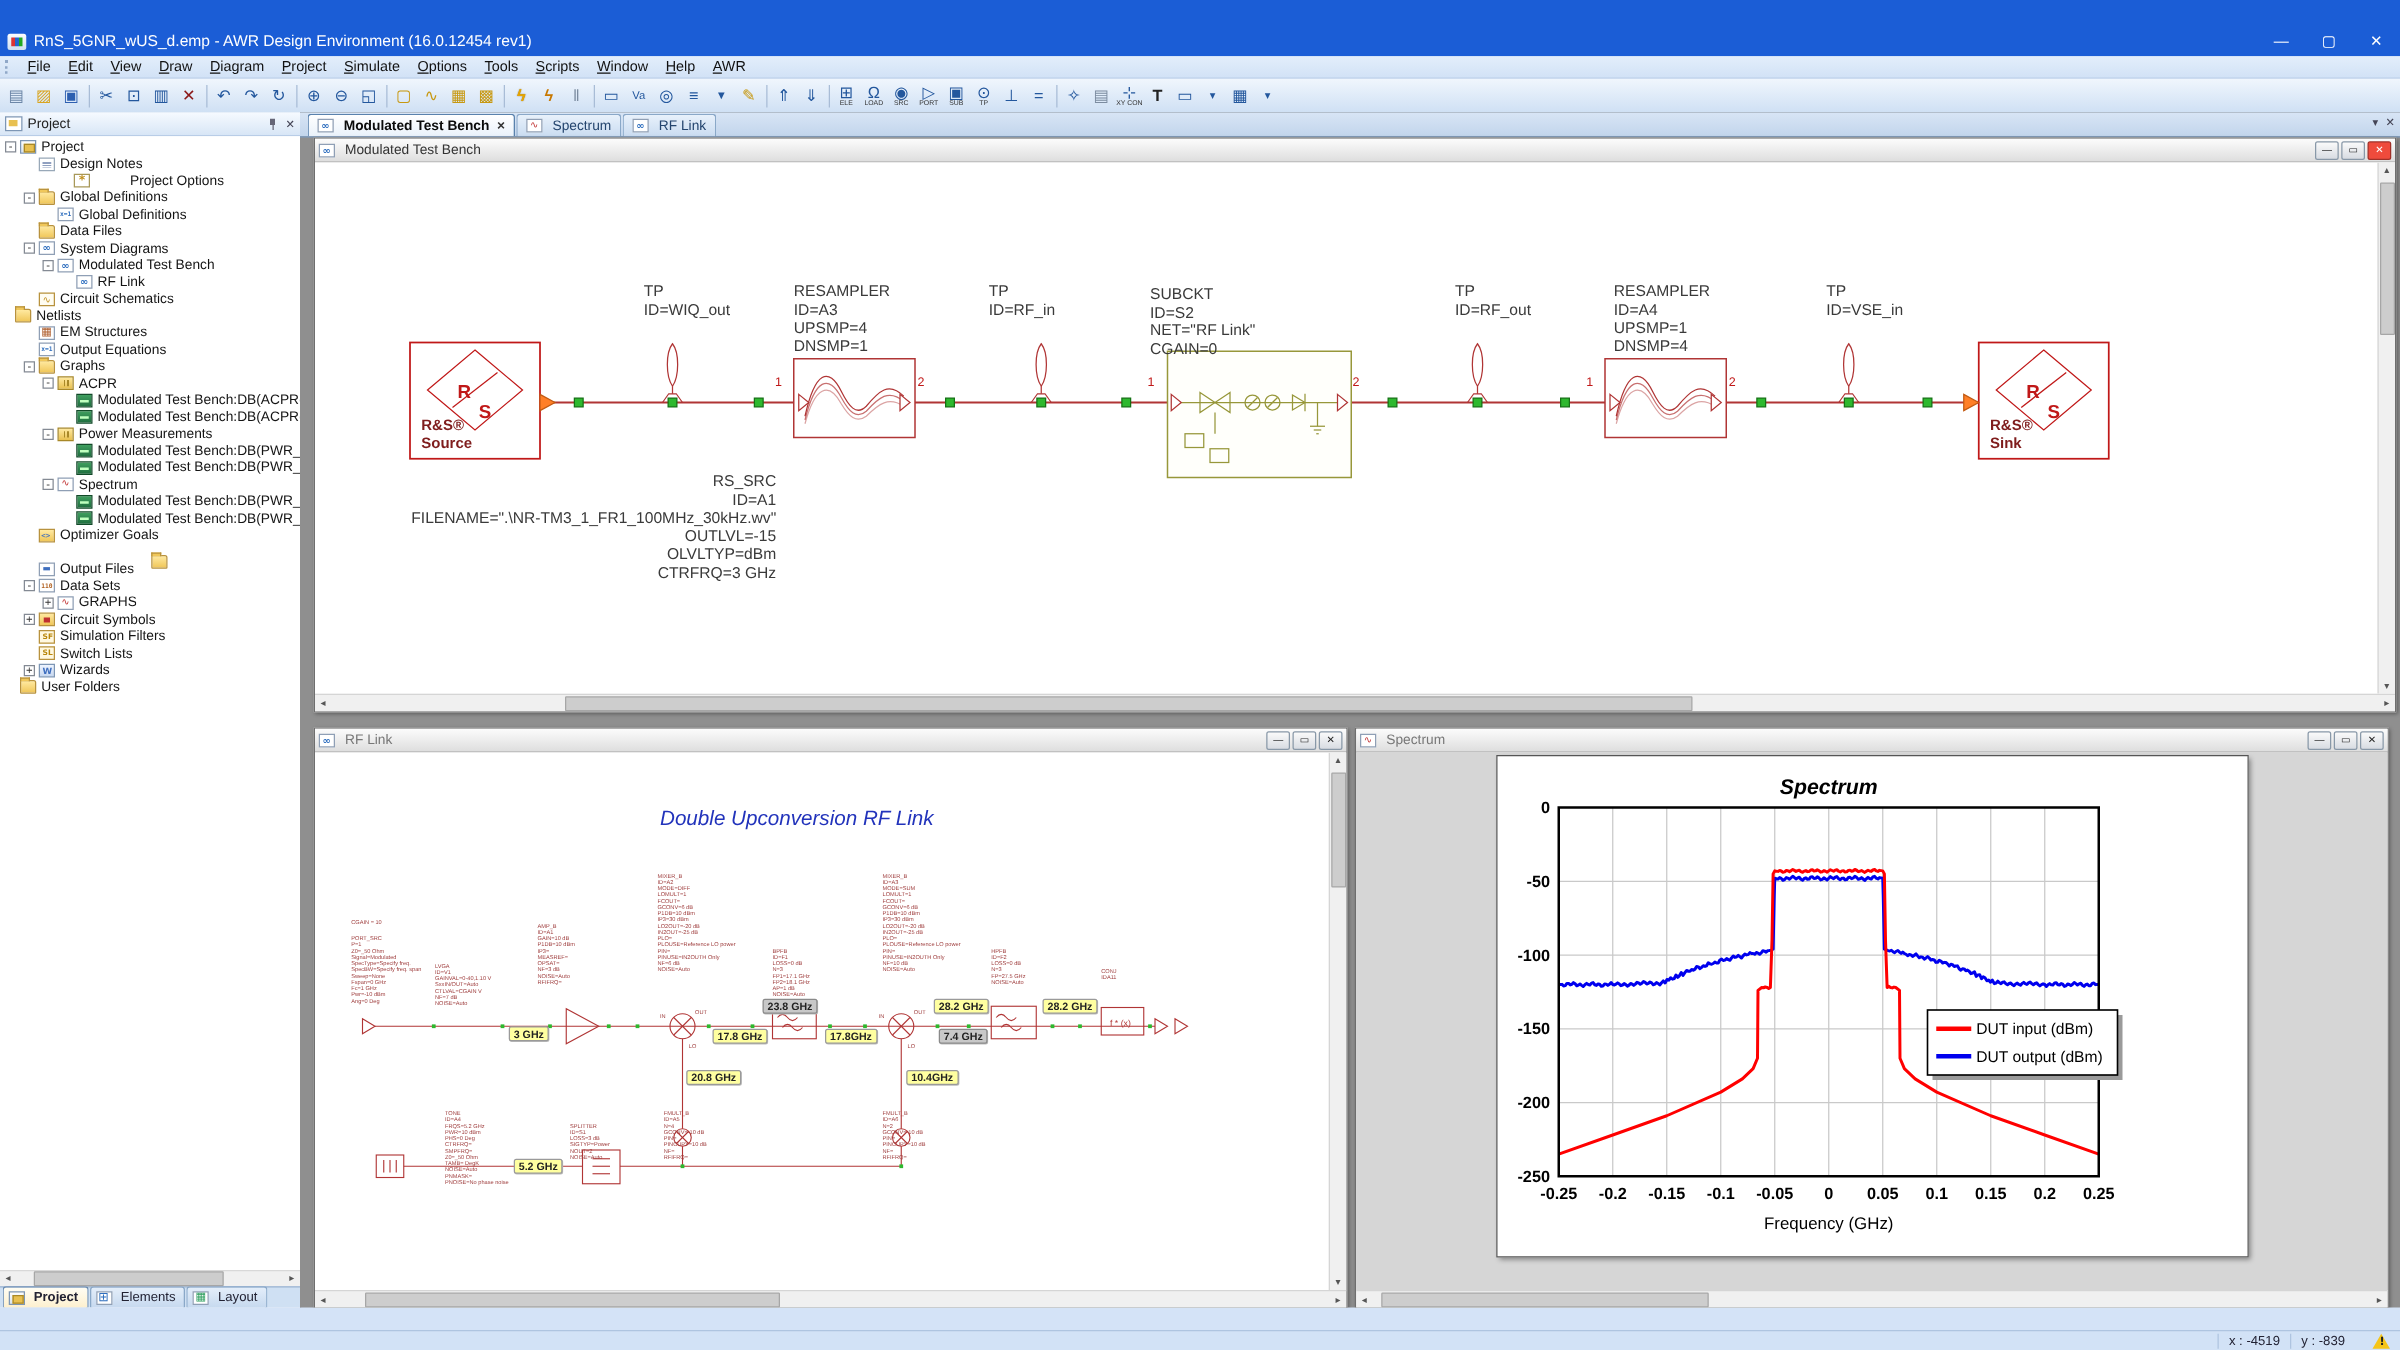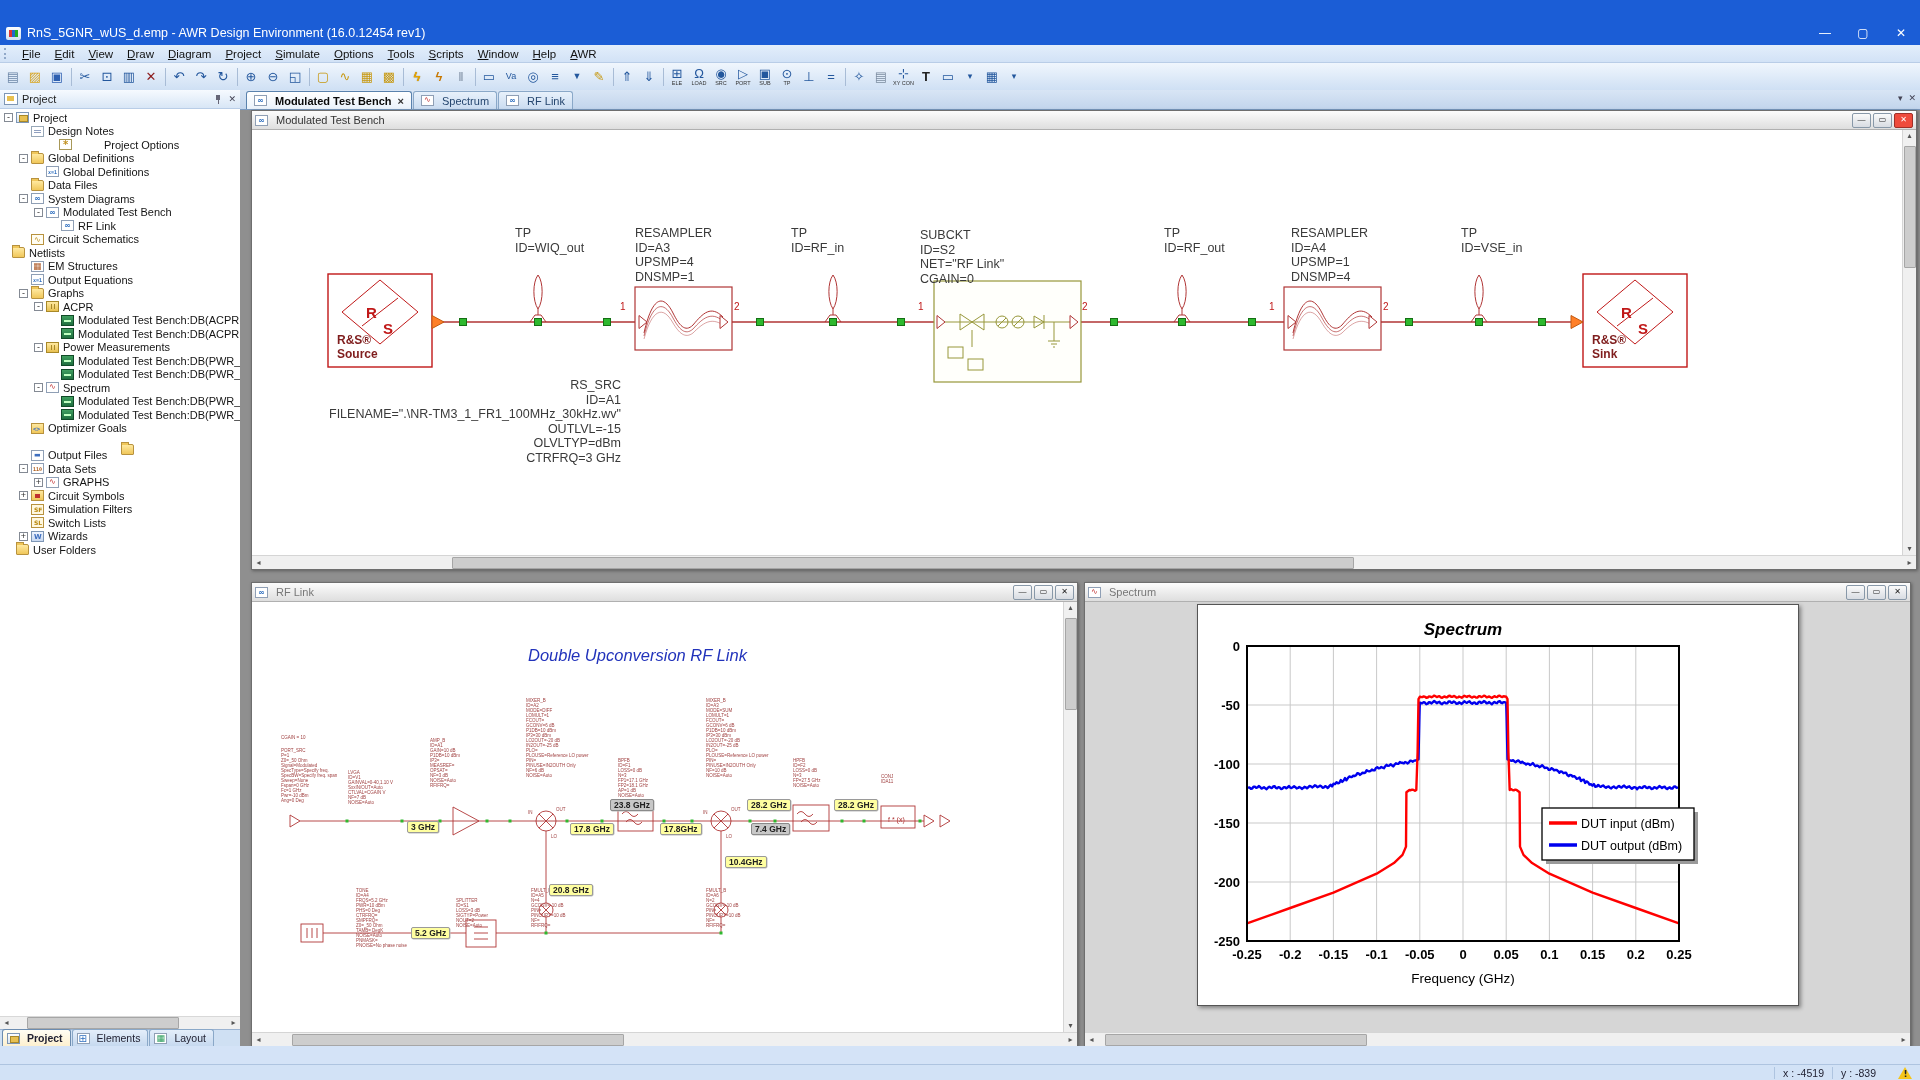--- a/index.html
+++ b/index.html
@@ -1252,21 +1252,21 @@
             <span class="freq-chip" style="left: 318px; top: 221px;">17.8 GHz</span>
 
             <span class="freq-chip" style="left: 408px; top: 221px;">17.8GHz</span>
 
             <span class="freq-chip" style="left: 495px; top: 197px;">28.2 GHz</span>
 
             <span class="freq-chip gray" style="left: 499px; top: 221px;">7.4 GHz</span>
 
             <span class="freq-chip" style="left: 582px; top: 197px;">28.2 GHz</span>
 
-            <span class="freq-chip" style="left: 297px; top: 254px; margin-top: 28px;">20.8 GHz</span>
+            <span class="freq-chip" style="left: 297px; top: 254px;">20.8 GHz</span>
 
             <span class="freq-chip" style="left: 473px; top: 254px;">10.4GHz</span>
 
             <span class="freq-chip" style="left: 159px; top: 325px;">5.2 GHz</span>
           </div>
         <div class="vscroll">
           <span class="scroll-arrow" style="top:0;">▴</span>
           <span class="vthumb" style="top:16px;height:90px;"></span>
           <span class="scroll-arrow" style="bottom:0;">▾</span>
         </div>

